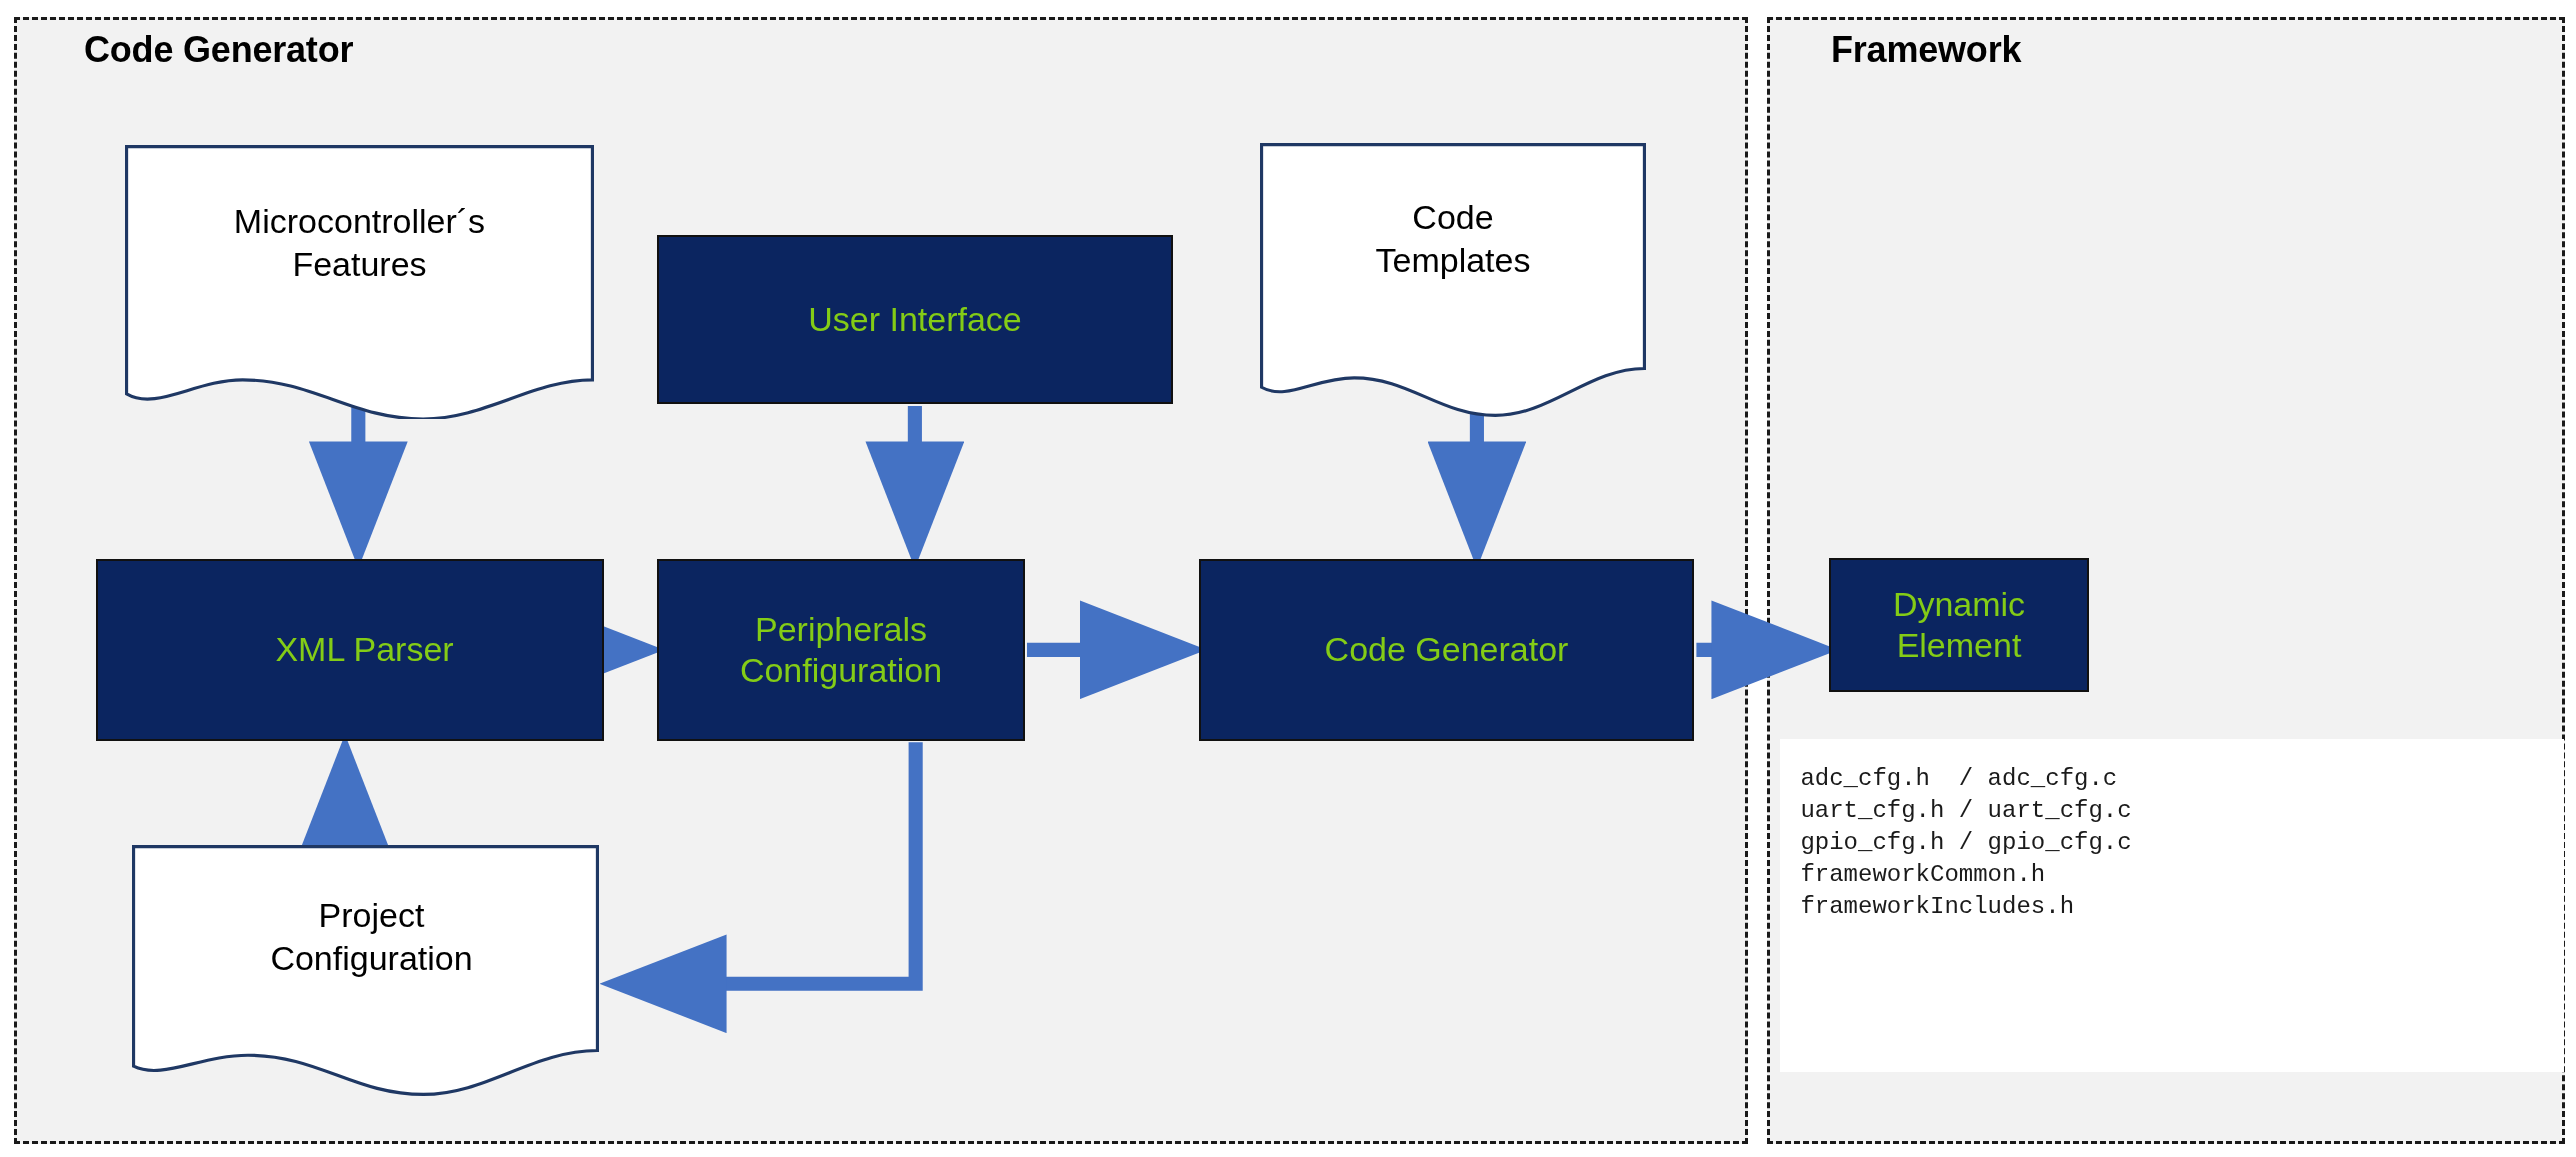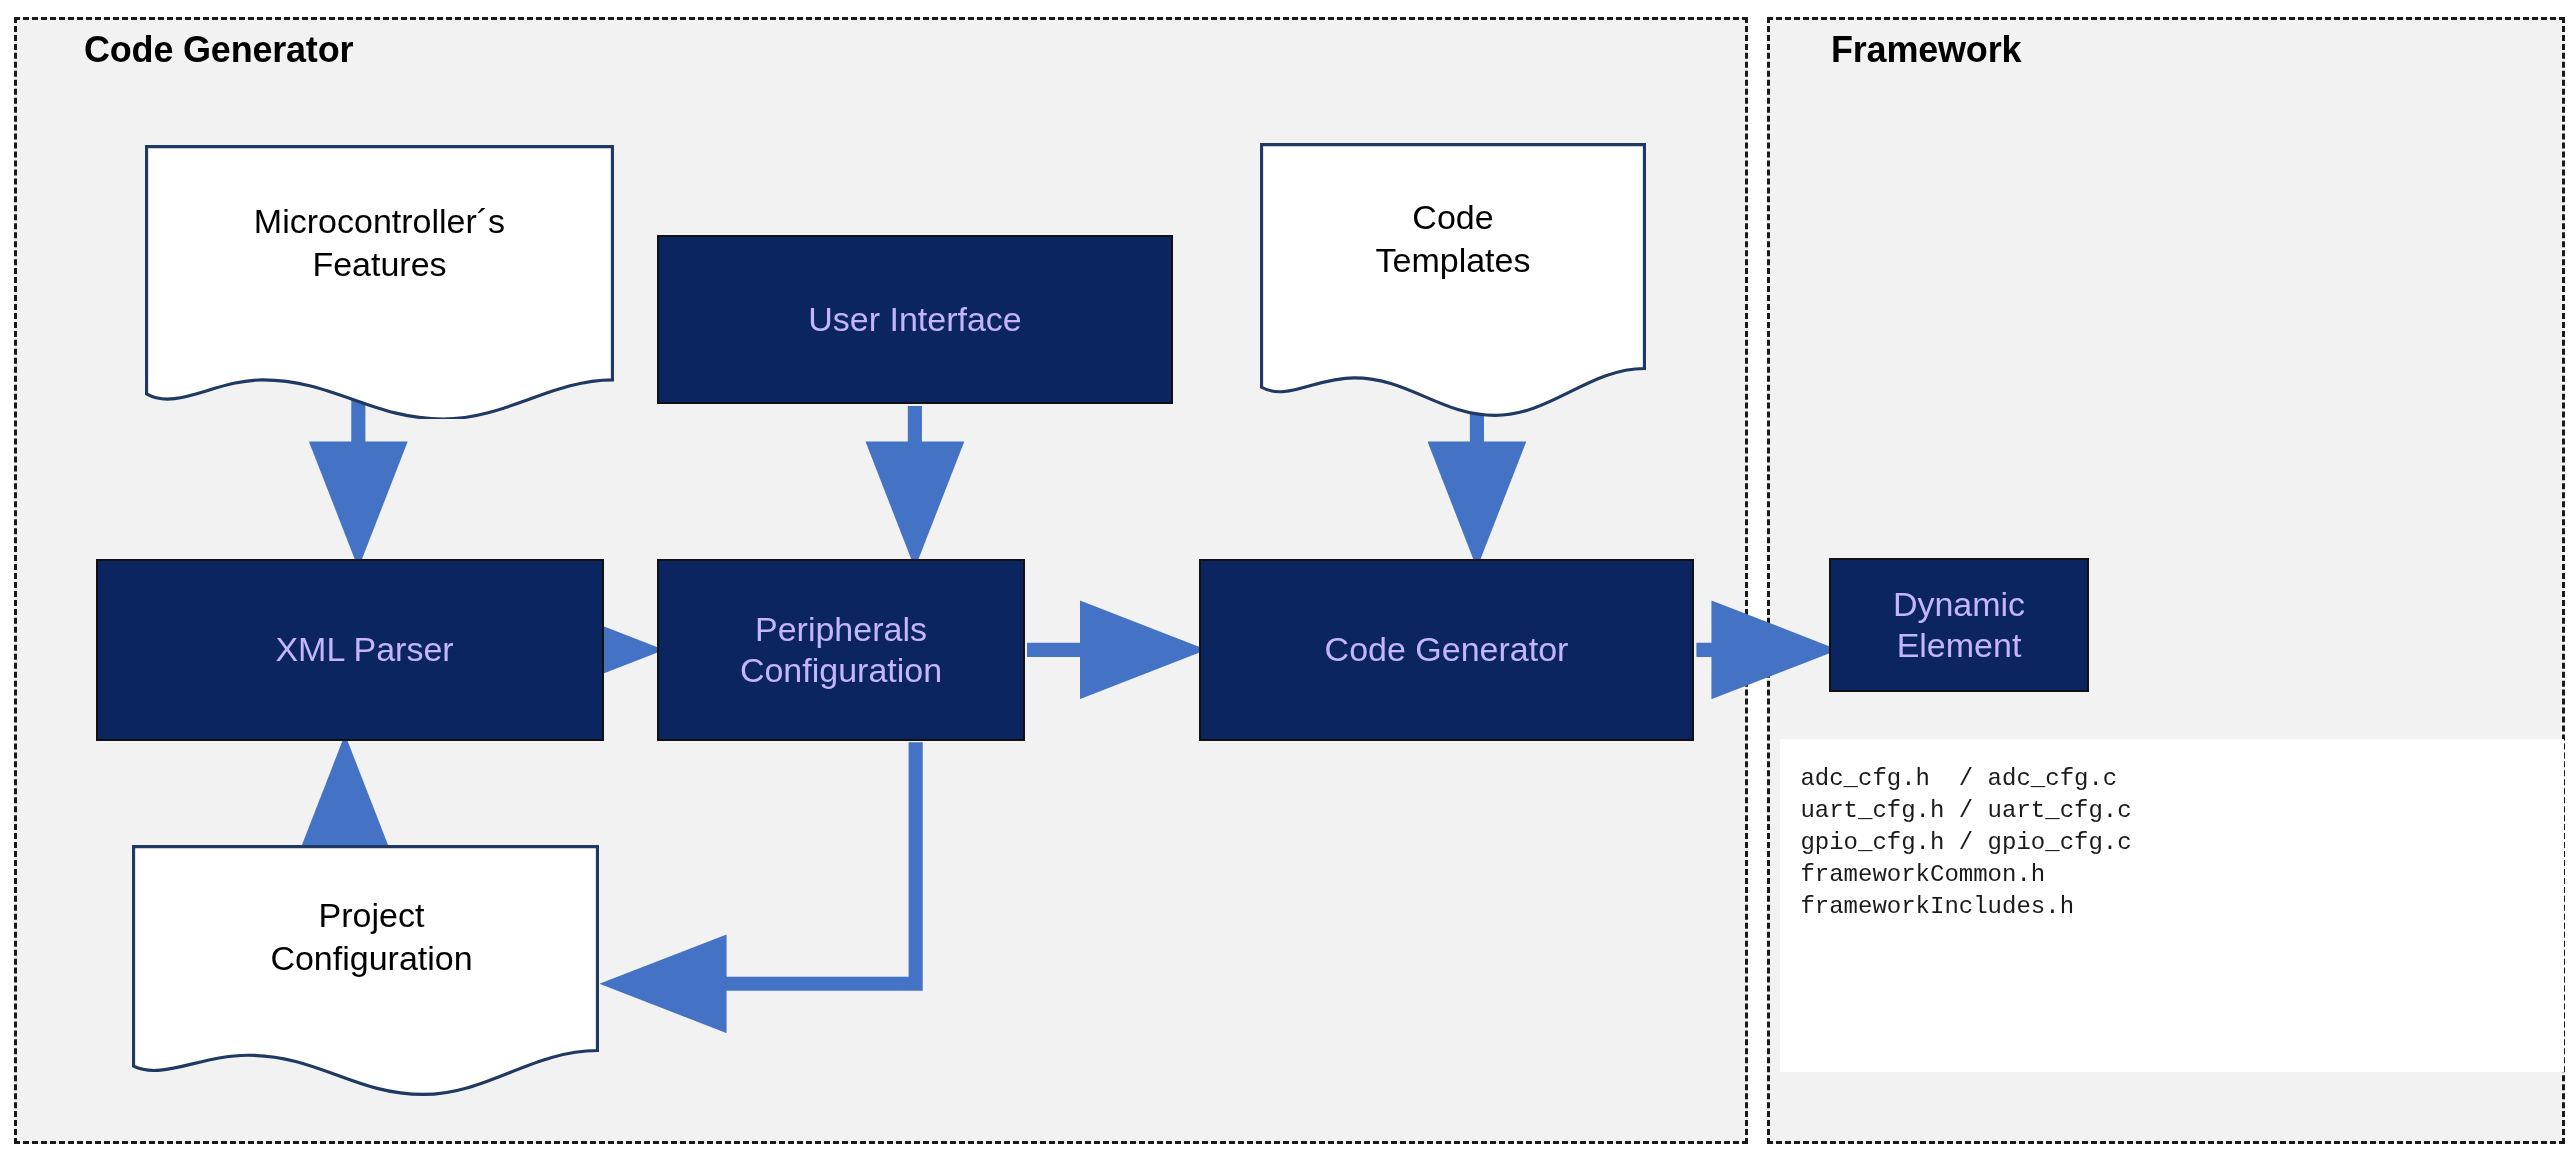--- a/index.html
+++ b/index.html
@@ -29,21 +29,21 @@
   }
   #title-codegen{left:67px; top:9.4px;}
   #title-framework{left:61px; top:9.4px;}
 
   
   .proc{
     position:absolute;
     background:#0B2560;
     border:2.4px solid #111111;
     box-sizing:border-box;
-    color:#c4b5fd;
+    color:#84cc16;
     display:flex;align-items:center;justify-content:center;
     text-align:center;
     font-size:34px;
     line-height:1.22;
     z-index:4;
   }
   #box-xml-parser     {left:96px;  top:559px;  width:508px;  height:182px;padding-left:29px;}
   #box-user-interface {left:657px;  top:235px;  width:516px;  height:169px;}
   #box-peripherals    {left:657px;  top:559px;  width:368px;  height:182px;}
   #box-code-generator {left:1199px; top:559px;  width:495px;  height:182px;}
@@ -56,21 +56,21 @@
   }
   .doc svg{position:absolute;left:0;top:0;width:100%;height:100%;display:block;}
   .doc .doc-label{
     position:absolute;left:0;right:0;
     text-align:center;
     color:#000000;
     font-size:34px;
     line-height:1.26;
     white-space:pre-line;
   }
-  #doc-mcu-features{left:125px; top:145px; width:469px; height:274px;margin-left:20px;}
+  #doc-mcu-features{left:125px; top:145px; width:469px; height:274px;}
   #doc-mcu-features .doc-label{top:55px;}
   #doc-code-templates{left:1260px; top:143px; width:386px; height:274px;}
   #doc-code-templates .doc-label{top:53px;}
   #doc-project-config{left:132px; top:845px; width:467px; height:251px;}
   #doc-project-config .doc-label{top:49px;padding-left:12px;}
 
   
   #files-panel{
     position:absolute;
     left:1780px; top:739px; width:784px; height:333px;

